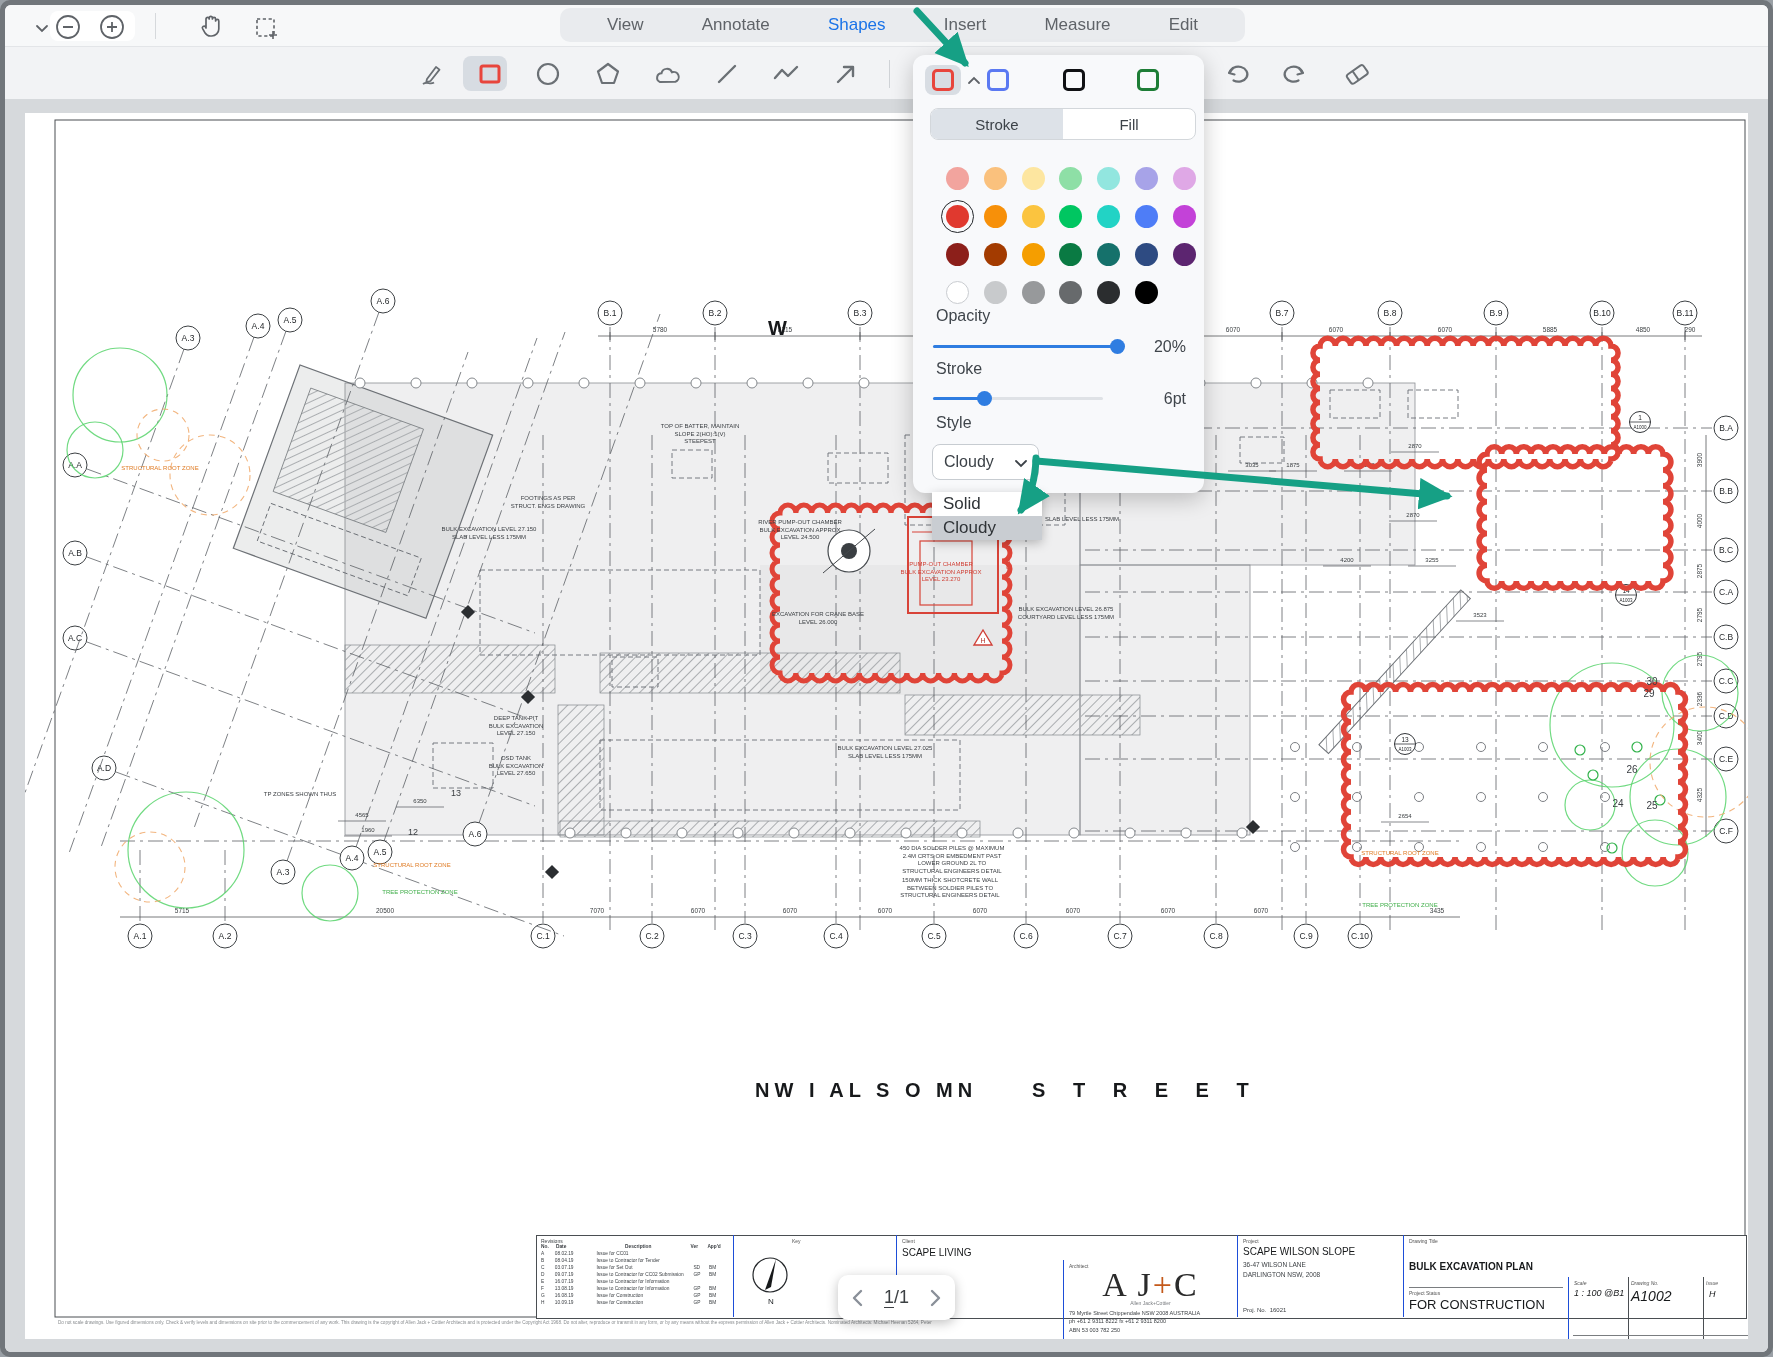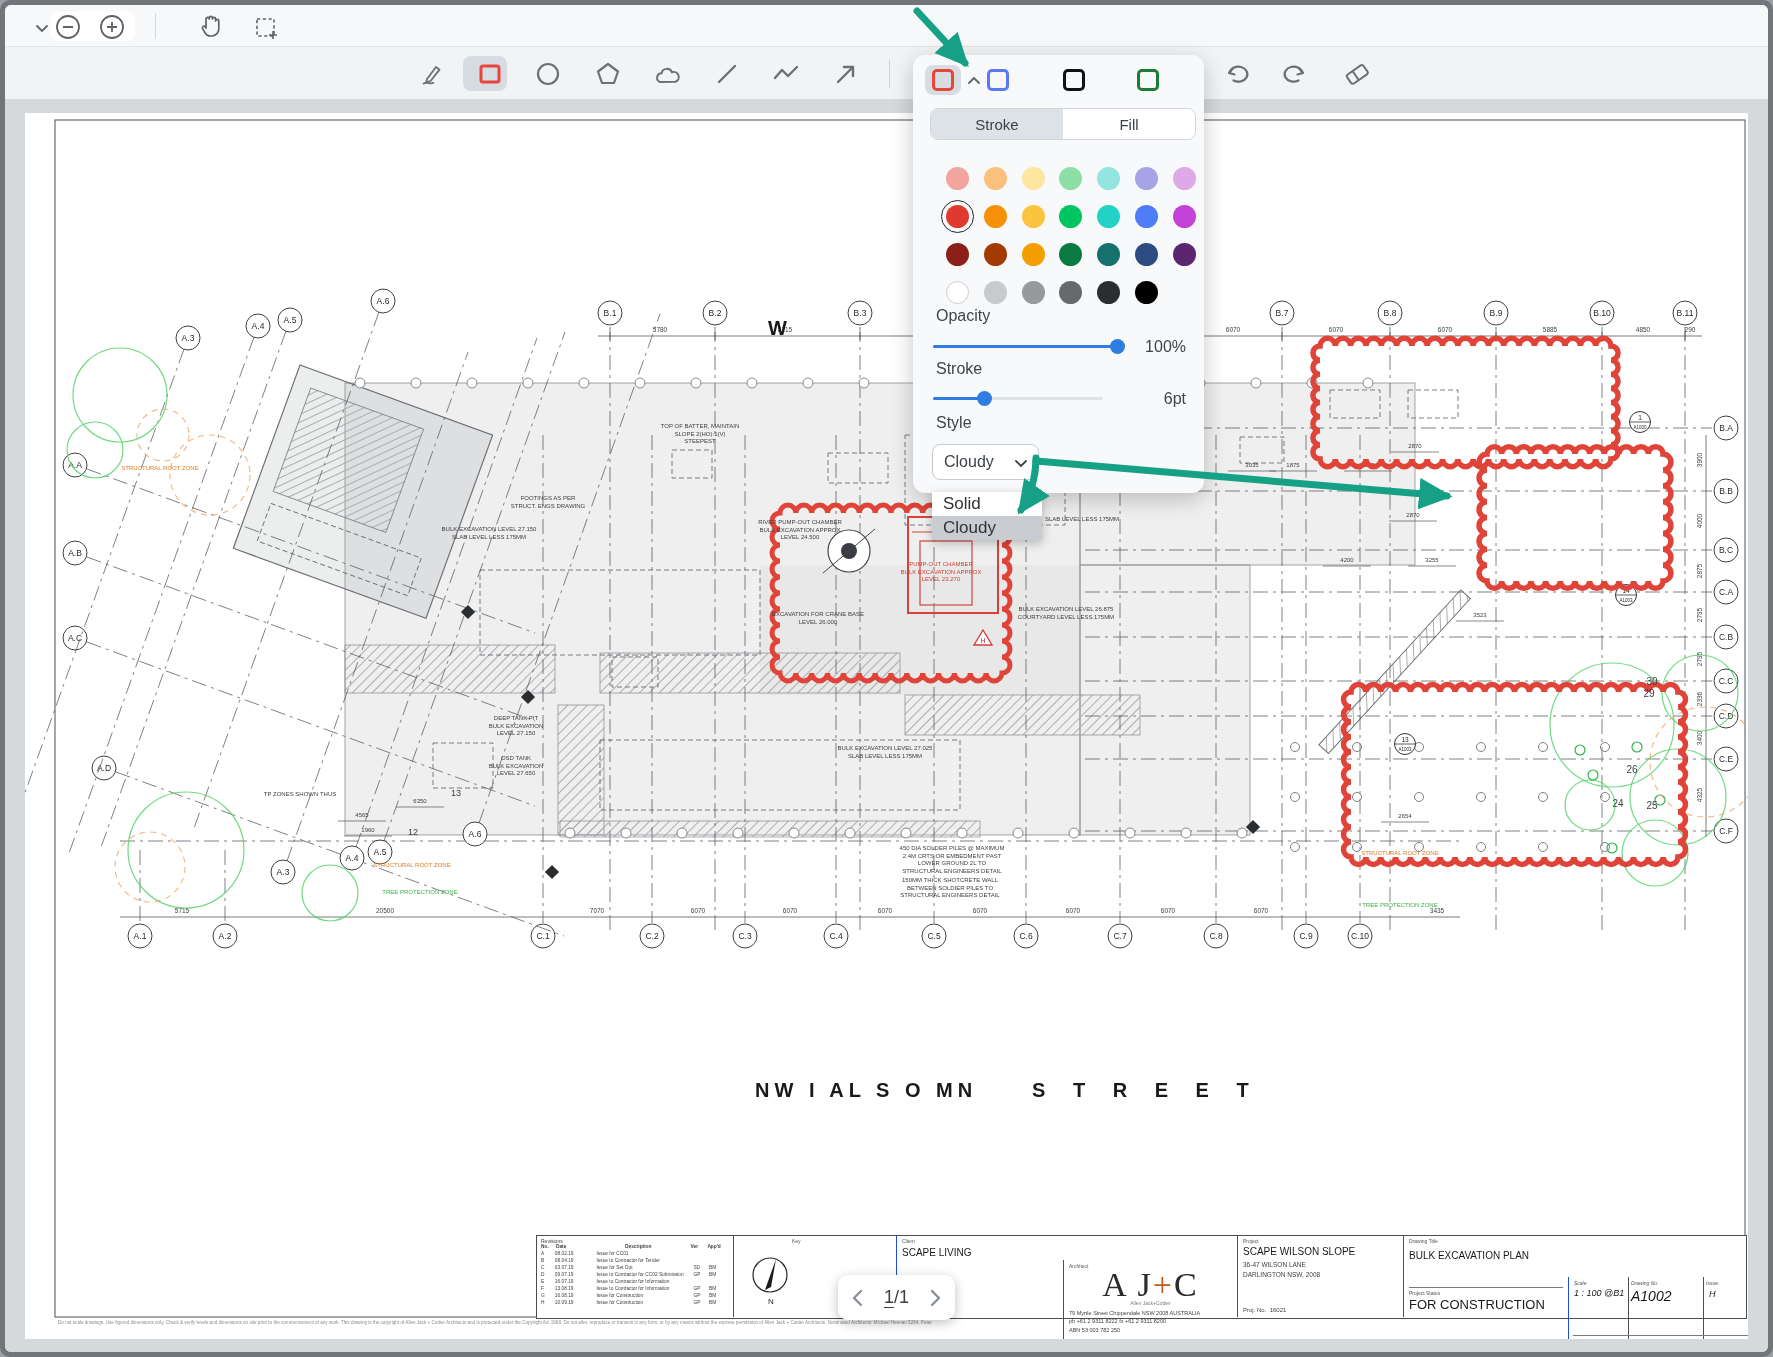--- a/index.html
+++ b/index.html
@@ -95,20 +95,28 @@
               <path d="M7 12 V5 a1.6 1.6 0 0 1 3.2 0 V4 a1.6 1.6 0 0 1 3.2 0 V5 a1.6 1.6 0 0 1 3.2 0 V7 a1.6 1.6 0 0 1 3.2 0 V15 a7 7 0 0 1 -7 7 h-1.5 a6 6 0 0 1 -5 -2.7 L3.6 14.6 a1.7 1.7 0 0 1 2.8 -1.9 L7 14 Z" fill="none" stroke="#5f6368" stroke-width="1.7" stroke-linejoin="round"></path>
             </svg>
     </div>
     <div class="icbtn" style="left:247px;top:9px;width:30px;height:30px;">
       <svg width="26" height="26">
               <rect x="3" y="3" width="17" height="17" fill="none" stroke="#5f6368" stroke-width="1.6" stroke-dasharray="3.2 2.6"></rect>
               <line x1="19" y1="15" x2="19" y2="23" stroke="#5f6368" stroke-width="1.6"></line>
               <line x1="15" y1="19" x2="23" y2="19" stroke="#5f6368" stroke-width="1.6"></line>
             </svg>
     </div>
+    <div id="tabbar">
+            <div class="tab">View</div>
+            <div class="tab">Annotate</div>
+            <div class="tab active">Shapes</div>
+            <div class="tab">Insert</div>
+            <div class="tab">Measure</div>
+            <div class="tab">Edit</div>
+          </div>
   </div>
 
   <div id="tb2">
     <div class="abs" style="left:458px;top:9px;width:44px;height:35px;background:#d7dce2;border-radius:8px;"></div>
     <div class="icbtn" style="left:412px;top:12px;width:30px;height:30px;">
       <svg width="26" height="26">
               <path d="M8 18 L17 6 l3.5 2.6 L11.5 20 l-4.3 1.4 Z" fill="none" stroke="#6b7075" stroke-width="1.8" stroke-linejoin="round"></path>
               <path d="M4 23 c4 -3 7 1 11 -1.5" fill="none" stroke="#6b7075" stroke-width="1.8"></path>
             </svg>
     </div>
@@ -721,21 +729,21 @@
   <div style="font-size:5.5px;color:#3a3e42;margin-top:3px;line-height:1.5;">79 Myrtle Street Chippendale NSW 2008 AUSTRALIA<br>ph +61 2 9311 8222 fx +61 2 9311 8200<br>ABN 53 003 782 250</div>
 </div>
 <div class="tb-cell" style="left:1237px;top:1230px;width:166px;height:82px;">
   <div class="cell-lb">Project</div>
   <div style="font-size:10px;color:#17191b;margin-top:2px;">SCAPE WILSON SLOPE</div>
   <div style="font-size:6.5px;color:#3a3e42;margin-top:3px;line-height:1.5;">36-47 WILSON LANE<br>DARLINGTON NSW, 2008</div>
   <div style="font-size:6px;color:#3a3e42;position:absolute;bottom:4px;">Proj. No.&nbsp;&nbsp;16021</div>
 </div>
 <div class="tb-cell" style="left:1403px;top:1230px;width:165px;height:82px;">
   <div class="cell-lb">Drawing Title</div>
-  <div style="font-size:10px;color:#17191b;margin-top:6px;">BULK EXCAVATION PLAN</div>
+  <div style="font-size:10px;color:#17191b;margin-top:17px;font-weight:bold;">BULK EXCAVATION PLAN</div>
   <div style="position:absolute;left:5px;right:5px;top:52px;border-top:1px solid #7a7d80;"></div>
   <div class="cell-lb" style="position:absolute;left:5px;top:55px;">Project Status</div>
   <div style="font-size:13px;color:#17191b;position:absolute;left:5px;top:62px;">FOR CONSTRUCTION</div>
 </div>
 <div class="tb-cell" style="left:1568px;top:1272px;width:191px;height:82px;font-style:italic;">
   <div class="cell-lb">Scale</div>
   <div style="font-size:9px;color:#17191b;margin-top:2px;">1 : 100 @B1</div>
   <div class="cell-lb" style="position:absolute;left:62px;top:3px;">Drawing No.</div>
   <div style="font-size:14px;color:#17191b;position:absolute;left:62px;top:11px;">A1002</div>
   <div class="cell-lb" style="position:absolute;left:137px;top:3px;">Issue</div>
@@ -794,21 +802,21 @@
             <div class="swatch" style="left: 70.8px; top: 226px; background: rgb(200, 202, 204);"></div>
             <div class="swatch" style="left: 108.6px; top: 226px; background: rgb(151, 153, 155);"></div>
             <div class="swatch" style="left: 146.4px; top: 226px; background: rgb(103, 106, 108);"></div>
             <div class="swatch" style="left: 184.2px; top: 226px; background: rgb(43, 45, 47);"></div>
             <div class="swatch" style="left: 222px; top: 226px; background: rgb(0, 0, 0);"></div>
           </div>
     <div class="plbl" style="left:23px;top:252px;">Opacity</div>
     <div class="track" style="left:20px;top:290px;width:192px;"></div>
     <div class="tfill" style="left:20px;top:290px;width:184px;"></div>
     <div class="thandle" style="left:204px;top:290px;"></div>
-    <div class="pval" style="left:213px;top:283px;">100%</div>
+    <div class="pval" style="left:213px;top:283px;">20%</div>
     <div class="plbl" style="left:23px;top:305px;">Stroke</div>
     <div class="track" style="left:20px;top:342px;width:170px;"></div>
     <div class="tfill" style="left:20px;top:342px;width:51px;"></div>
     <div class="thandle" style="left:71px;top:342px;"></div>
     <div class="pval" style="left:213px;top:335px;">6pt</div>
     <div class="plbl" style="left:23px;top:359px;">Style</div>
     <div id="styleSel">
       <span>Cloudy</span>
       <svg width="14" height="9" style="position:absolute;right:10px;top:14px;">
               <polyline points="2,2 7,7 12,2" fill="none" stroke="#3c4248" stroke-width="1.8" stroke-linecap="round"></polyline>

